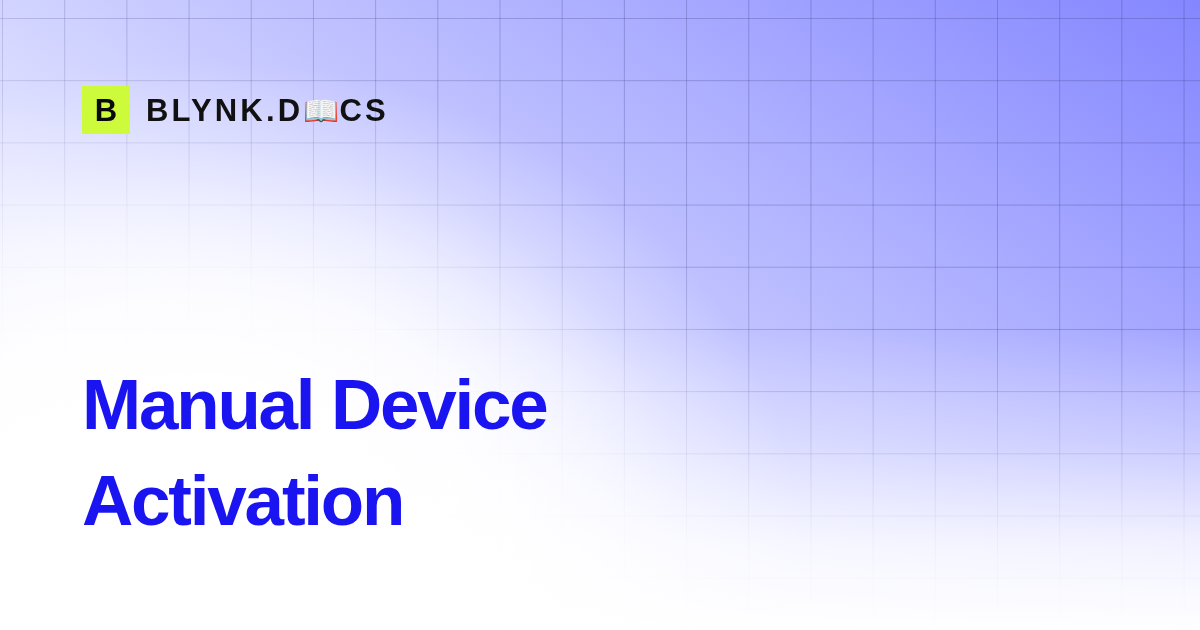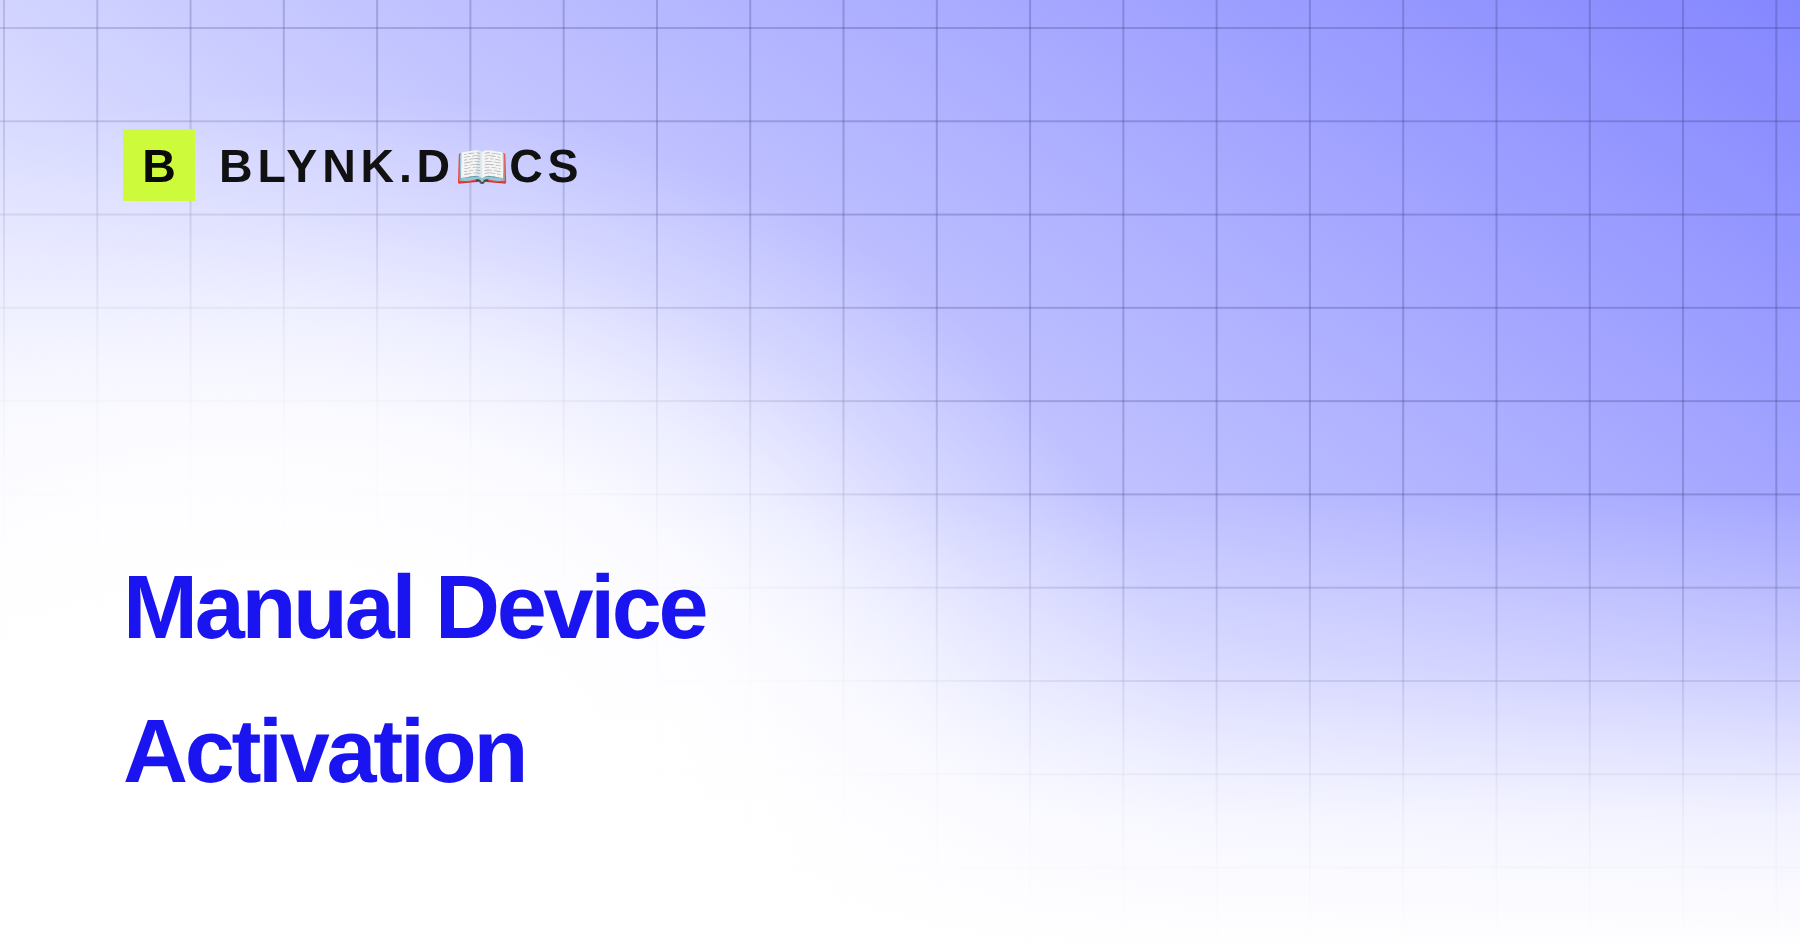--- a/index.html
+++ b/index.html
@@ -157,21 +157,21 @@
   }
 
   
   .headline {
     position: absolute;
     left: 82px;
     top: 357px;
     max-width: 760px;
     font-family: "Liberation Sans", "DejaVu Sans", sans-serif;
     font-weight: 700;
-    font-size: 60px;
+    font-size: 71px;
     line-height: 96px;
     letter-spacing: -2.2px;
     color: #1a14f0;
     white-space: pre-line;
   }
 </style>
 </head>
 <body>
 
 <div class="og-card">

